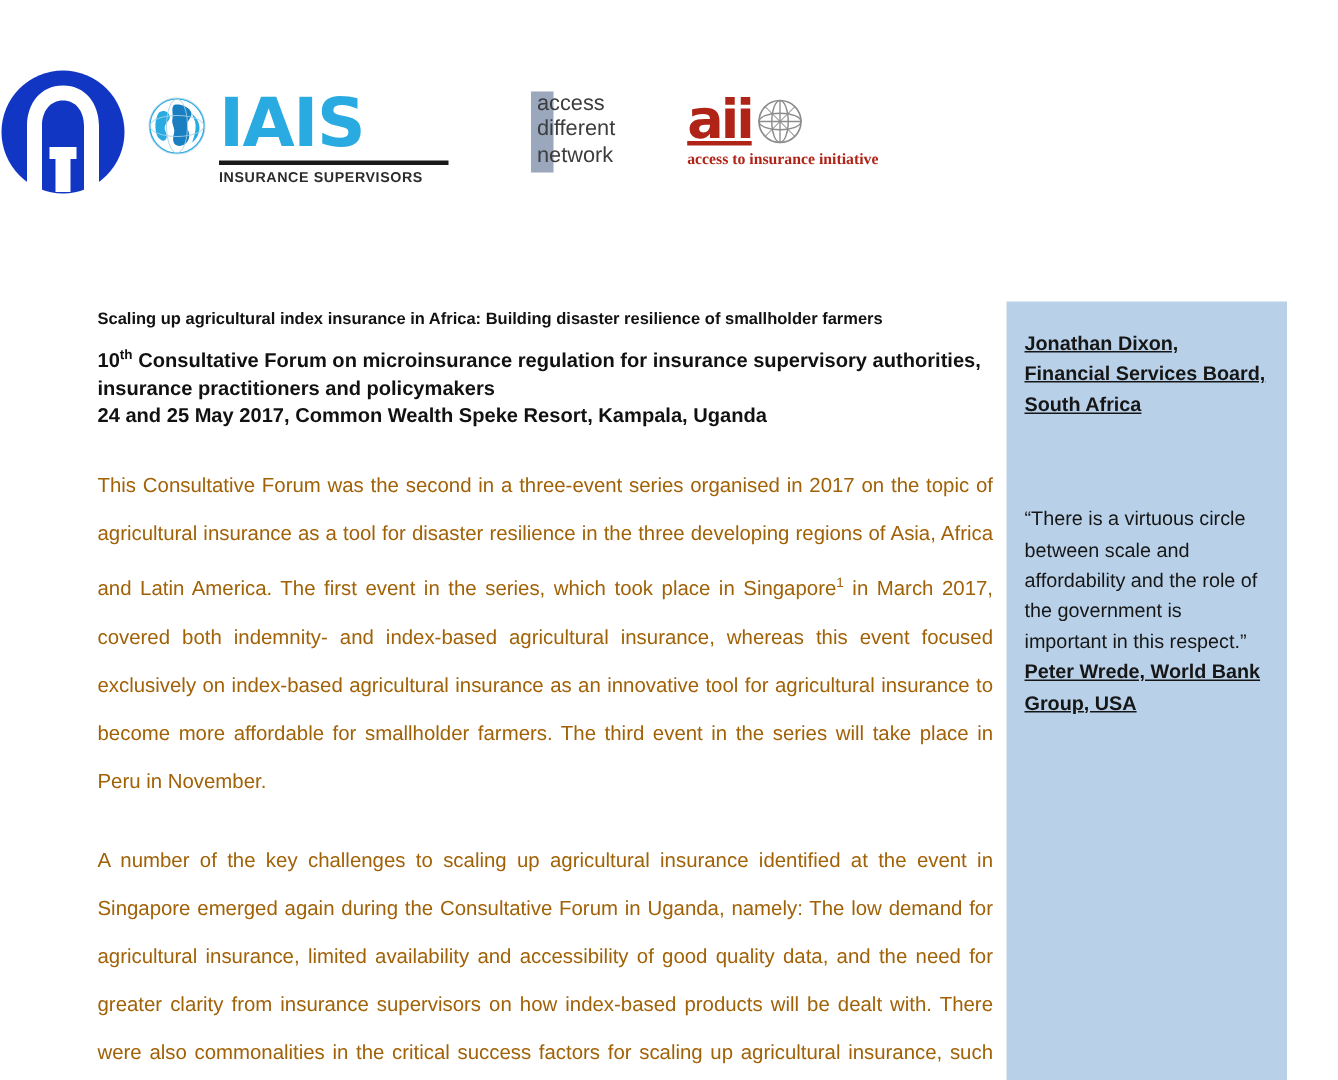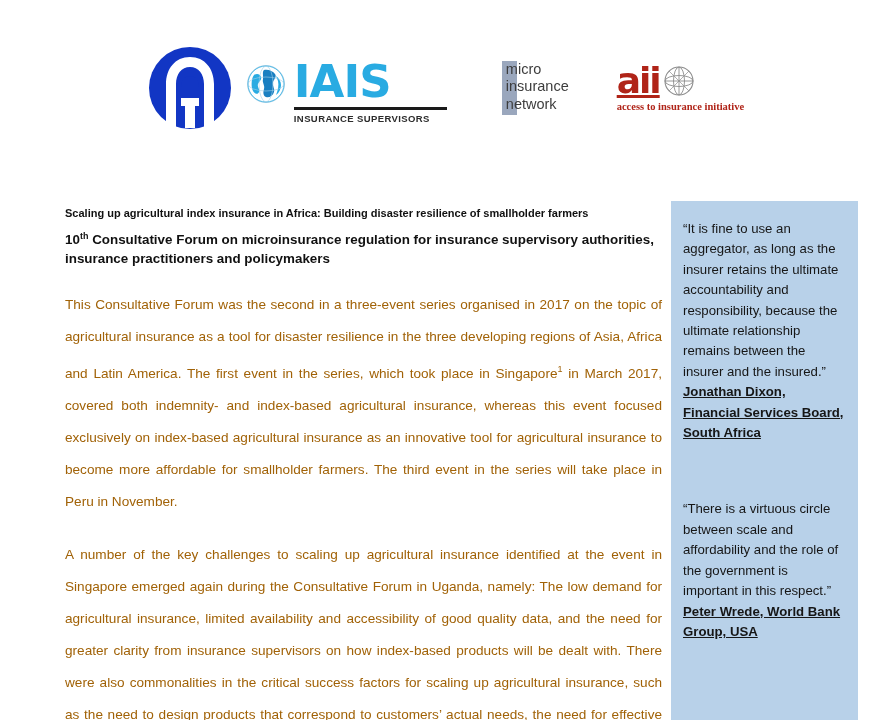--- a/index.html
+++ b/index.html
@@ -17,21 +17,21 @@
   }
 
   
   #logo-bar {
     position: absolute;
     left: 0; top: 0;
     width: 892px;
     height: 175px;
     display: flex;
     align-items: center;
-    justify-content: center;
+    justify-content: flex-start;
     box-sizing: border-box;
   }
 
   
   .ira-logo {
     width: 84px;
     height: 96px;
     position: relative;
     flex: 0 0 auto;
     margin-right: 14px;
@@ -237,22 +237,22 @@
       <div class="iais-rule"></div>
       <div class="iais-sub">
         <div>INSURANCE SUPERVISORS</div>
       </div>
     </div>
   </div>
 
   <div class="min-logo">
     <div class="min-bar"></div>
     <div class="min-words">
-      <div>micro</div>
-      <div>insurance</div>
+      <div>access</div>
+      <div>different</div>
       <div>network</div>
     </div>
   </div>
 
   <div class="a2ii-logo">
     <div class="a2ii-mark">
       <span>aii</span>
       <svg class="a2ii-globe" viewBox="0 0 34 34" xmlns="http://www.w3.org/2000/svg">
         <circle cx="17" cy="18" r="14" fill="none" stroke="#8c8c8c" stroke-width="1.1"></circle>
         <ellipse cx="17" cy="18" rx="14" ry="5.5" fill="none" stroke="#8c8c8c" stroke-width="0.9"></ellipse>
@@ -269,31 +269,31 @@
 </div>
 
 <div id="content">
 
   <div id="main-column">
 
     <h1 id="doc-title">Scaling up agricultural index insurance in Africa: Building disaster resilience of smallholder farmers</h1>
 
     <p id="doc-subtitle"><span>10</span><sup>th</sup><span> Consultative Forum on microinsurance regulation for insurance supervisory authorities, insurance practitioners and policymakers</span></p>
 
+    <p id="doc-dateline">24 and 25 May 2017, Common Wealth Speke Resort, Kampala, Uganda</p>
 
     <p class="body-para"><span>This Consultative Forum was the second in a three-event series organised in 2017 on the topic of agricultural insurance as a tool for disaster resilience in the three developing regions of Asia, Africa and Latin America. The first event in the series, which took place in Singapore</span><sup>1</sup><span> in March 2017, covered both indemnity- and index-based agricultural insurance, whereas this event focused exclusively on index-based agricultural insurance as an innovative tool for agricultural insurance to become more affordable for smallholder farmers. The third event in the series will take place in Peru in November.</span></p>
 
     <p class="body-para">A number of the key challenges to scaling up agricultural insurance identified at the event in Singapore emerged again during the Consultative Forum in Uganda, namely: The low demand for agricultural insurance, limited availability and accessibility of good quality data, and the need for greater clarity from insurance supervisors on how index-based products will be dealt with. There were also commonalities in the critical success factors for scaling up agricultural insurance, such as the need to design products that correspond to customers’ actual needs, the need for effective coordination between different stakeholders and for enabling technological innovations that make processes more efficient.</p>
 
   </div>
 
   <aside id="quote-sidebar">
 
     <div class="quote-block">
-      <p class="quote-text">“It is fine to use an aggregator, as long as the insurer retains the ultimate accountability and responsibility, because the ultimate relationship remains between the insurer and the insured.”</p>
       <p class="quote-attrib">Jonathan Dixon, Financial Services Board, South Africa</p>
     </div>
 
     <div class="quote-gap"></div>
 
     <div class="quote-block">
       <p class="quote-text">“There is a virtuous circle between scale and affordability and the role of the government is important in this respect.”</p>
       <p class="quote-attrib">Peter Wrede, World Bank Group, USA</p>
     </div>
 

